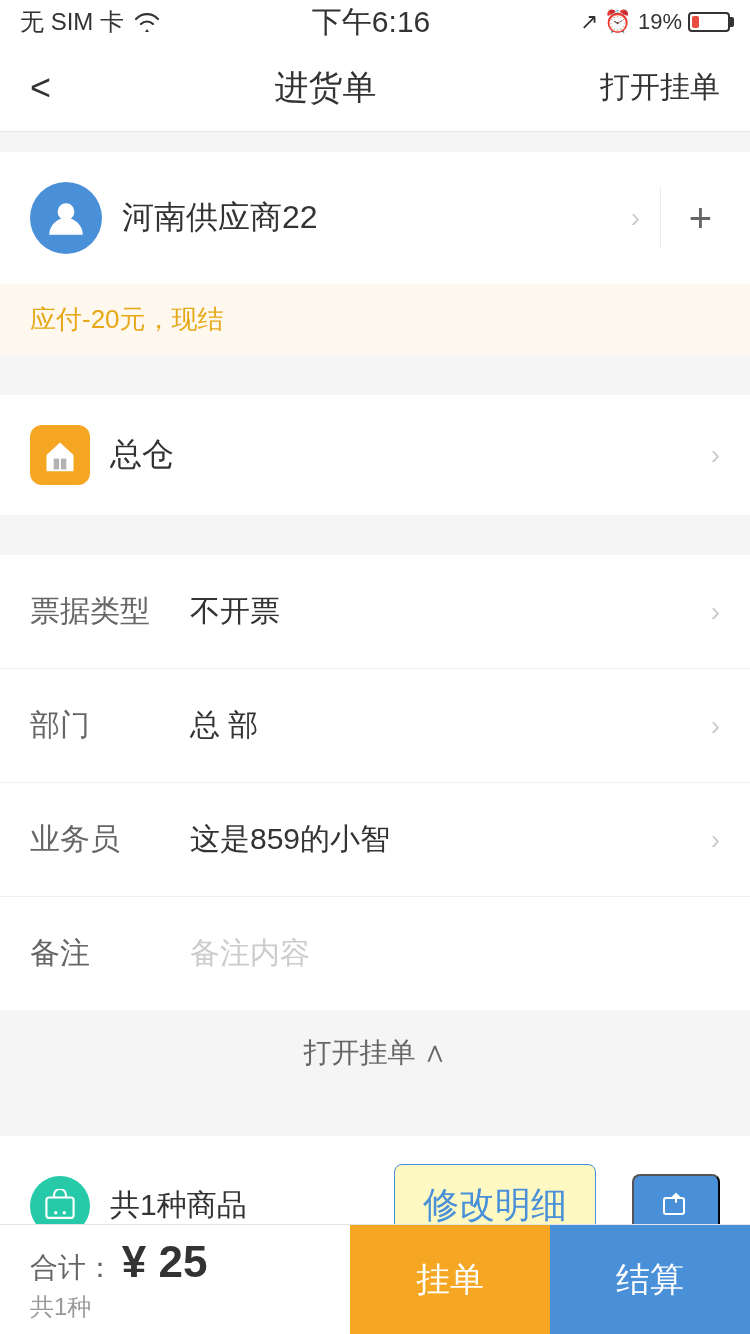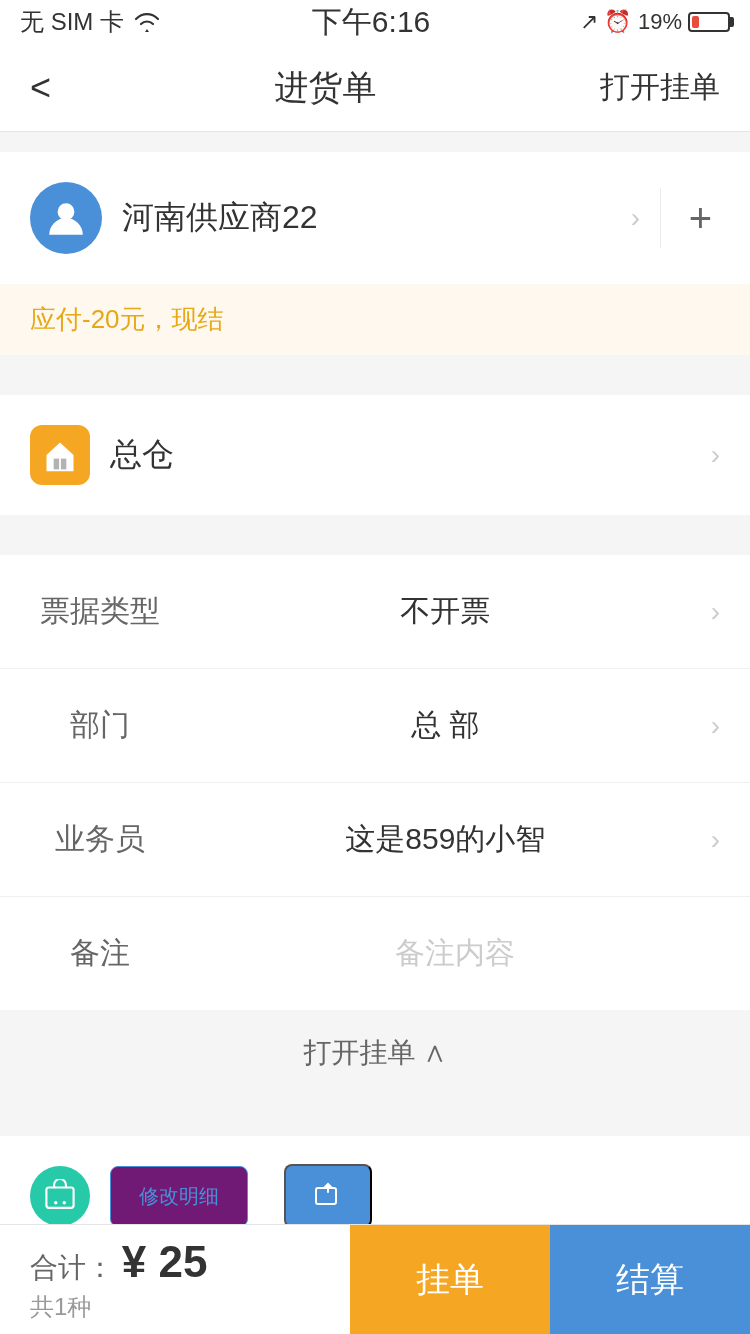--- a/index.html
+++ b/index.html
@@ -94,21 +94,21 @@
     .warehouse-icon {
       width: 60px; height: 60px; border-radius: 12px; background: #f5a623;
       display: flex; align-items: center; justify-content: center;
       flex-shrink: 0;
     }
     .warehouse-icon svg { width: 36px; height: 36px; fill: #fff; }
     .warehouse-name { flex: 1; font-size: 32px; color: #333; }
     .warehouse-arrow { color: #ccc; font-size: 28px; }
 
     
-    .form-section { background: #fff; margin-top: 20px; text-align: center; }
+    .form-section { background: #fff; margin-top: 20px; }
     .form-row {
       display: flex;
       align-items: center;
       padding: 36px 30px;
       border-bottom: 1px solid #f0f0f0;
       min-height: 100px;
     }
     .form-row:last-child { border-bottom: none; }
     .form-label { font-size: 30px; color: #666; width: 140px; flex-shrink: 0; }
     .form-value { flex: 1; font-size: 30px; color: #333; margin-left: 20px; }
@@ -134,22 +134,22 @@
       margin-top: 20px;
     }
     .product-icon {
       width: 60px; height: 60px; border-radius: 50%; background: #26c9a8;
       display: flex; align-items: center; justify-content: center;
       flex-shrink: 0;
     }
     .product-icon svg { width: 34px; height: 34px; fill: #fff; }
     .product-count { flex: 1; font-size: 30px; color: #333; }
     .btn-outline {
-      border: 1px solid #4a90d9; color: #4a90d9; background: #701a75;
-      padding: 16px 28px; border-radius: 8px; font-size: 20px;
+      border: 1px solid #4a90d9; color: #4a90d9; background: #fef9c3;
+      padding: 16px 28px; border-radius: 8px; font-size: 36px;
       margin-right: 16px; cursor: pointer;
     }
     .btn-blue {
       background: #4a90d9; color: #fff;
       padding: 16px 28px; border-radius: 8px; font-size: 28px;
       cursor: pointer; display: flex; align-items: center; gap: 10px;
     }
 
     
     .product-item {
@@ -289,20 +289,21 @@
 
   <div class="product-header">
     <div class="product-icon">
       <svg viewBox="0 0 40 40">
         <rect x="4" y="10" width="32" height="24" rx="3" fill="none" stroke="#fff" stroke-width="2.5"></rect>
         <path d="M13 10V7a7 7 0 0114 0v3" stroke="#fff" stroke-width="2.5" fill="none"></path>
         <circle cx="15" cy="28" r="2" fill="#fff"></circle>
         <circle cx="25" cy="28" r="2" fill="#fff"></circle>
       </svg>
     </div>
+    <span class="product-count">共1种商品</span>
     <button class="btn-outline">修改明细</button>
     <button class="btn-blue">
       <svg width="28" height="28" viewBox="0 0 28 28" fill="none">
         <rect x="2" y="6" width="20" height="16" rx="2" stroke="#fff" stroke-width="2" fill="none"></rect>
         <path d="M14 2v8M10 6l4-4 4 4" stroke="#fff" stroke-width="2" fill="none" stroke-linecap="round"></path>
       </svg>
     </button>
   </div>
 
   <div class="product-item">

